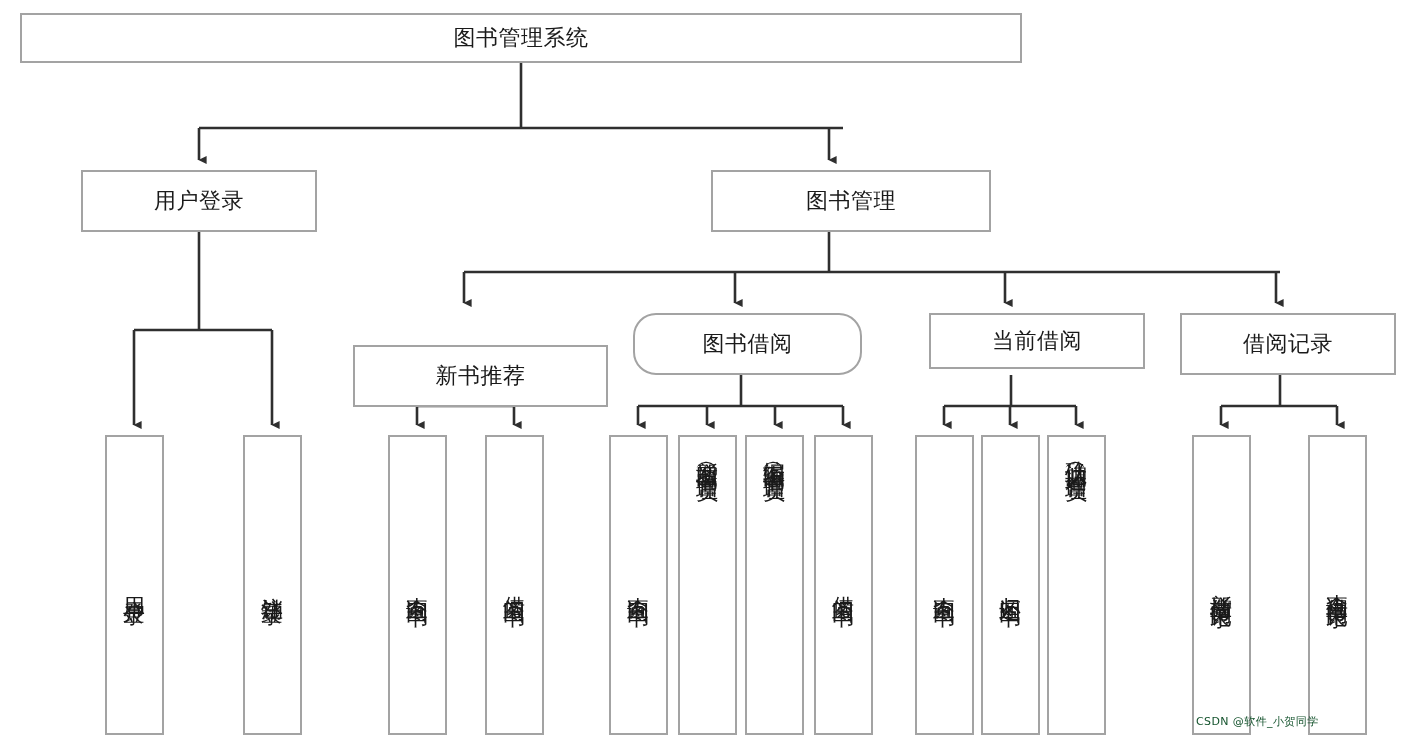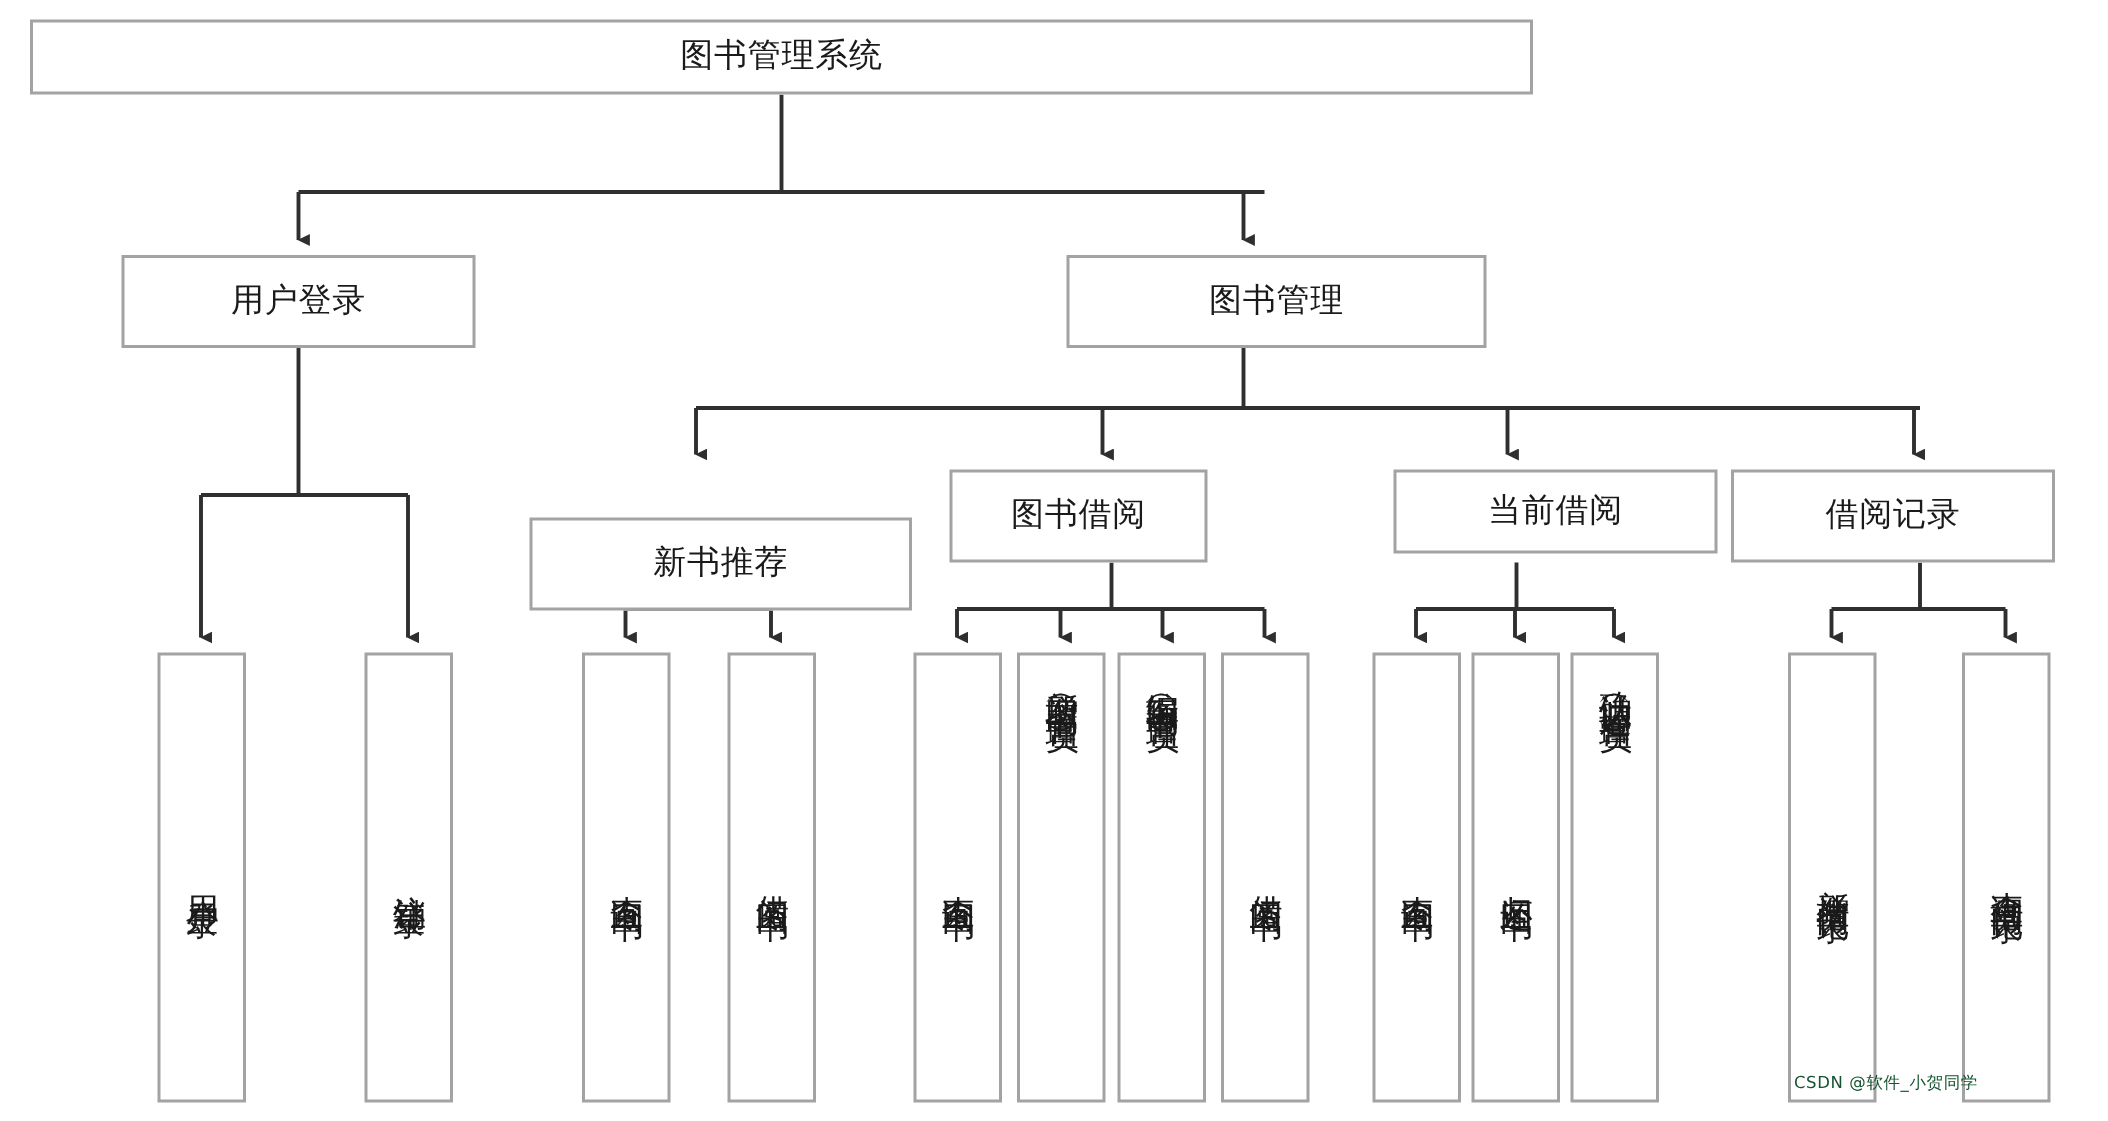--- a/index.html
+++ b/index.html
@@ -141,27 +141,27 @@
   <div class="node horiz" id="node-l2-0" style="left: 81px; top: 170px; width: 236px; height: 62px;">
     <span class="label">用户登录</span>
   </div>
   <div class="node horiz" id="node-l2-1" style="left: 711px; top: 170px; width: 280px; height: 62px;">
     <span class="label">图书管理</span>
   </div>
 
   <div class="node horiz" id="node-l3-0" style="left: 353px; top: 313px; width: 255px; height: 62px; margin-top: 32px;">
     <span class="label">新书推荐</span>
   </div>
-  <div class="node horiz" id="node-l3-1" style="left: 633px; top: 313px; width: 172px; height: 62px;">
+  <div class="node horiz" id="node-l3-1" style="left: 633px; top: 313px; width: 229px; height: 62px; border-radius: 23px;">
     <span class="label">图书借阅</span>
   </div>
   <div class="node horiz" id="node-l3-2" style="left: 903px; top: 313px; width: 216px; height: 56px; margin-left: 26px;">
     <span class="label">当前借阅</span>
   </div>
-  <div class="node horiz" id="node-l3-3" style="left: 1154px; top: 313px; width: 216px; height: 62px;">
+  <div class="node horiz" id="node-l3-3" style="left: 1180px; top: 313px; width: 216px; height: 62px;">
     <span class="label">借阅记录</span>
   </div>
 
   <div class="node leaf centered" id="node-leaf-0" style="left: 105px; top: 435px; width: 59px; height: 300px;">
     <span class="label">用户登录</span>
   </div>
   <div class="node leaf centered" id="node-leaf-1" style="left: 243px; top: 435px; width: 59px; height: 300px;">
     <span class="label">注销登录</span>
   </div>
   <div class="node leaf centered" id="node-leaf-2" style="left: 388px; top: 435px; width: 59px; height: 300px;">

